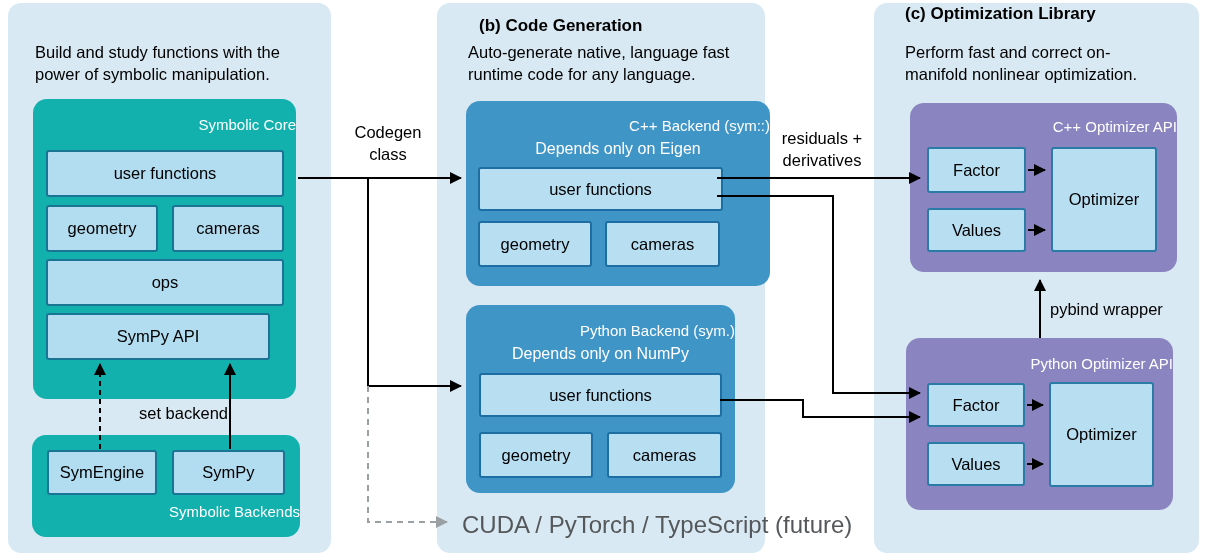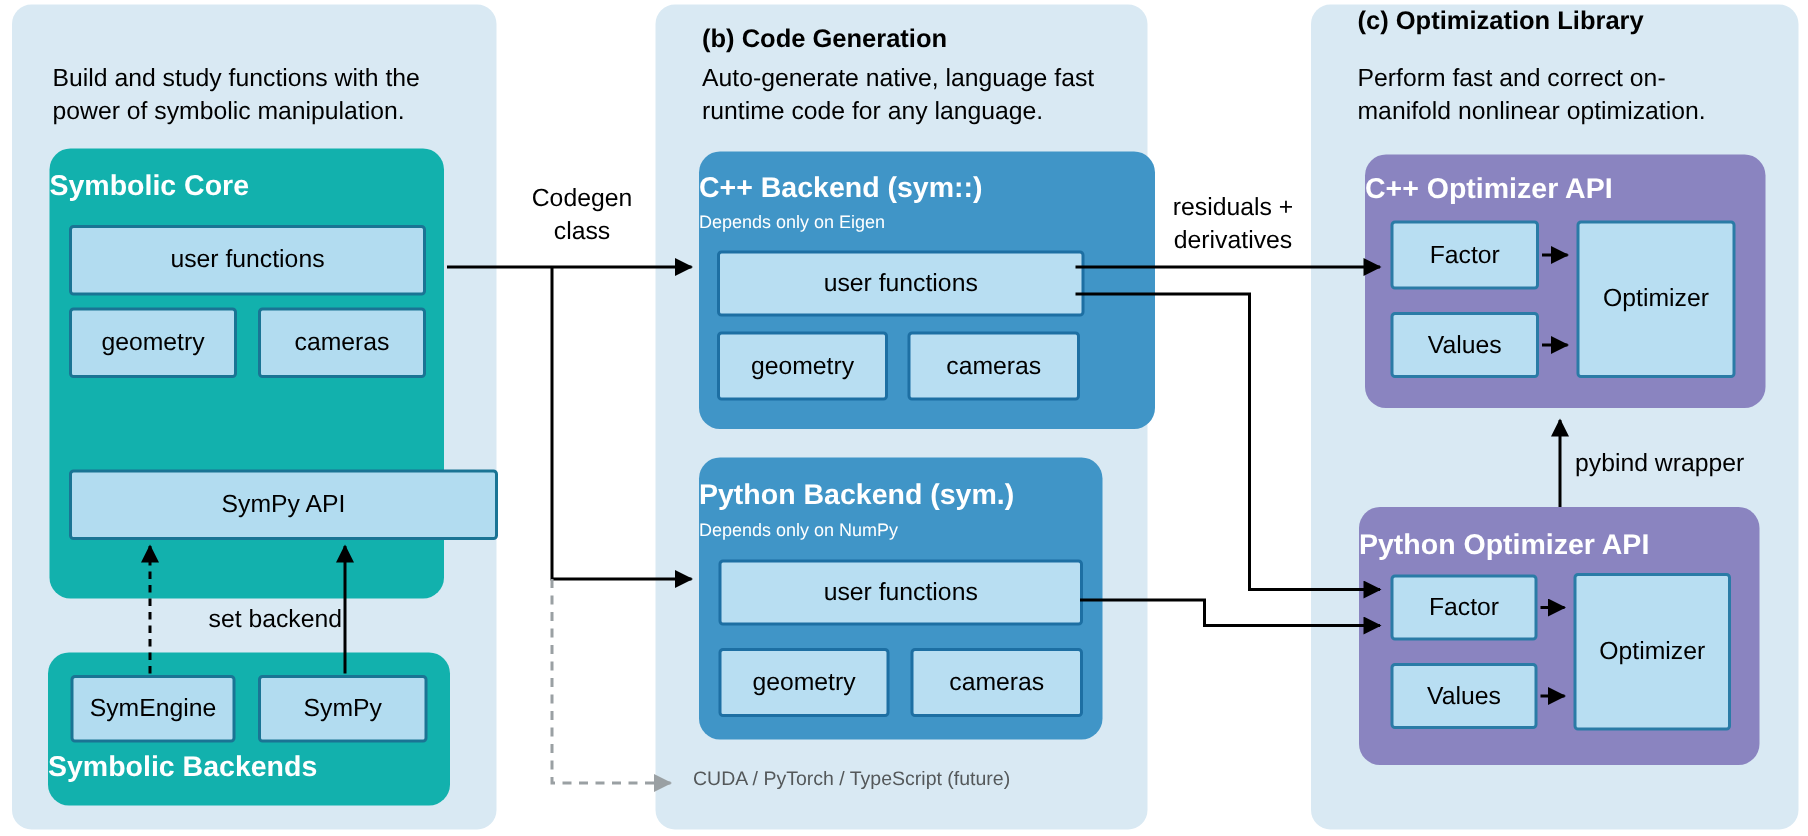--- a/index.html
+++ b/index.html
@@ -13,50 +13,50 @@
   }
   .panel{position:absolute;background:#d9e9f3;border-radius:13px;}
   #panel-a{left:8px;top:3px;width:323px;height:550px;}
   #panel-b{left:437px;top:3px;width:328px;height:550px;}
   #panel-c{left:874px;top:3px;width:325px;height:550px;}
 
   .heading{position:absolute;font-size:17px;font-weight:bold;white-space:nowrap;}
   .desc{position:absolute;font-size:16.5px;line-height:22px;}
   #panel-a .heading{left:27px;top:13px;}
   #panel-a .desc{left:27px;top:38px;width:262px;}
-  #panel-b .heading{left:31px;top:13px;}
+  #panel-b .heading{left:42px;top:13px;}
   #panel-b .desc{left:31px;top:38px;width:274px;}
   #panel-c .heading{left:31px;top:1px;}
   #panel-c .desc{left:31px;top:38px;width:252px;}
 
   .container{position:absolute;border-radius:14px;}
   .teal{background:#12b1ad;}
   .blue{background:#4095c7;}
   .purple{background:#8a84c0;}
 
-  .ctitle{position:absolute;left:0;width:100%;text-align:left;
-          color:#fff;font-size:19px;font-weight:bold;line-height:22px;}
-  .csub{position:absolute;left:0;width:100%;text-align:left;
-        color:#fff;font-size:12px;line-height:21px;}
+  .ctitle{position:absolute;left:0;width:100%;text-align:right;
+          color:#fff;font-size:15px;font-weight:normal;line-height:22px;}
+  .csub{position:absolute;left:0;width:100%;text-align:center;
+        color:#fff;font-size:16px;line-height:21px;}
 
   .ibox{position:absolute;box-sizing:border-box;border-radius:3px;
         display:flex;align-items:center;justify-content:center;
         font-size:16.5px;}
   .box-teal{background:#b2dcf0;border:2px solid #1a7494;}
   .box-blue{background:#b8def2;border:2px solid #1d6fa3;}
   .box-purple{background:#b8def2;border:2px solid #2a7ba6;}
 
   
   #core{left:25px;top:96px;width:263px;height:300px;}
   #core .ctitle{top:15px;}
   #core-uf{left:13px;top:51px;width:238px;height:47px;}
   #core-geom{left:13px;top:106px;width:112px;height:47px;}
   #core-cam{left:139px;top:106px;width:112px;height:47px;}
   #core-ops{left:13px;top:160px;width:238px;height:47px;}
-  #core-sympyapi{left:13px;top:214px;width:286px;height:47px;}
+  #core-sympyapi{left:13px;top:214px;width:224px;height:47px;}
 
   #backends{left:24px;top:432px;width:268px;height:102px;}
   #backends .ctitle{top:66px;}
   #be-symengine{left:15px;top:15px;width:110px;height:45px;}
   #be-sympy{left:140px;top:15px;width:113px;height:45px;}
 
   
   #cppbe{left:29px;top:98px;width:304px;height:185px;}
   #cppbe .ctitle{top:14px;}
   #cppbe .csub{top:37px;}
@@ -83,39 +83,40 @@
   #po-factor{left:21px;top:45px;width:98px;height:44px;}
   #po-values{left:21px;top:104px;width:98px;height:44px;}
   #po-optimizer{left:143px;top:44px;width:105px;height:105px;}
 
   
   .edge-label{position:absolute;font-size:16.5px;line-height:22px;text-align:center;}
   #lbl-codegen{left:344px;top:121px;width:88px;}
   #lbl-residuals{left:762px;top:127px;width:120px;}
   #lbl-setbackend{left:118px;top:402px;width:110px;text-align:right;white-space:nowrap;}
   #lbl-pybind{left:1050px;top:298px;text-align:left;white-space:nowrap;}
-  #lbl-future{position:absolute;left:462px;top:511px;font-size:13px;color:#54585a;white-space:nowrap;}
+  #lbl-future{position:absolute;left:462px;top:511px;font-size:24px;color:#54585a;white-space:nowrap;}
 
   #connectors{position:absolute;left:0;top:0;width:1205px;height:557px;
               pointer-events:none;z-index:10;}
   #connectors path{fill:none;stroke:#000;stroke-width:2;}
   #connectors path.dashed{stroke-dasharray:5 4;}
   #connectors path.gray{stroke:#9aa0a3;stroke-dasharray:6 5;}
 </style>
 </head>
 <body>
 
 <div class="panel" id="panel-a">
   <div class="desc">Build and study functions with the power of symbolic manipulation.</div>
 
   <div class="container teal" id="core">
     <div class="ctitle">Symbolic Core</div>
     <div class="ibox box-teal" id="core-uf">user functions</div>
     <div class="ibox box-teal" id="core-geom">geometry</div>
     <div class="ibox box-teal" id="core-cam">cameras</div>
+    <div class="ibox box-teal" id="core-ops">ops</div>
     <div class="ibox box-teal" id="core-sympyapi">SymPy API</div>
   </div>
 
   <div class="container teal" id="backends">
     <div class="ibox box-teal" id="be-sympy">SymPy</div>
     <div class="ibox box-teal" id="be-symengine">SymEngine</div>
     <div class="ctitle">Symbolic Backends</div>
   </div>
 </div>
 

